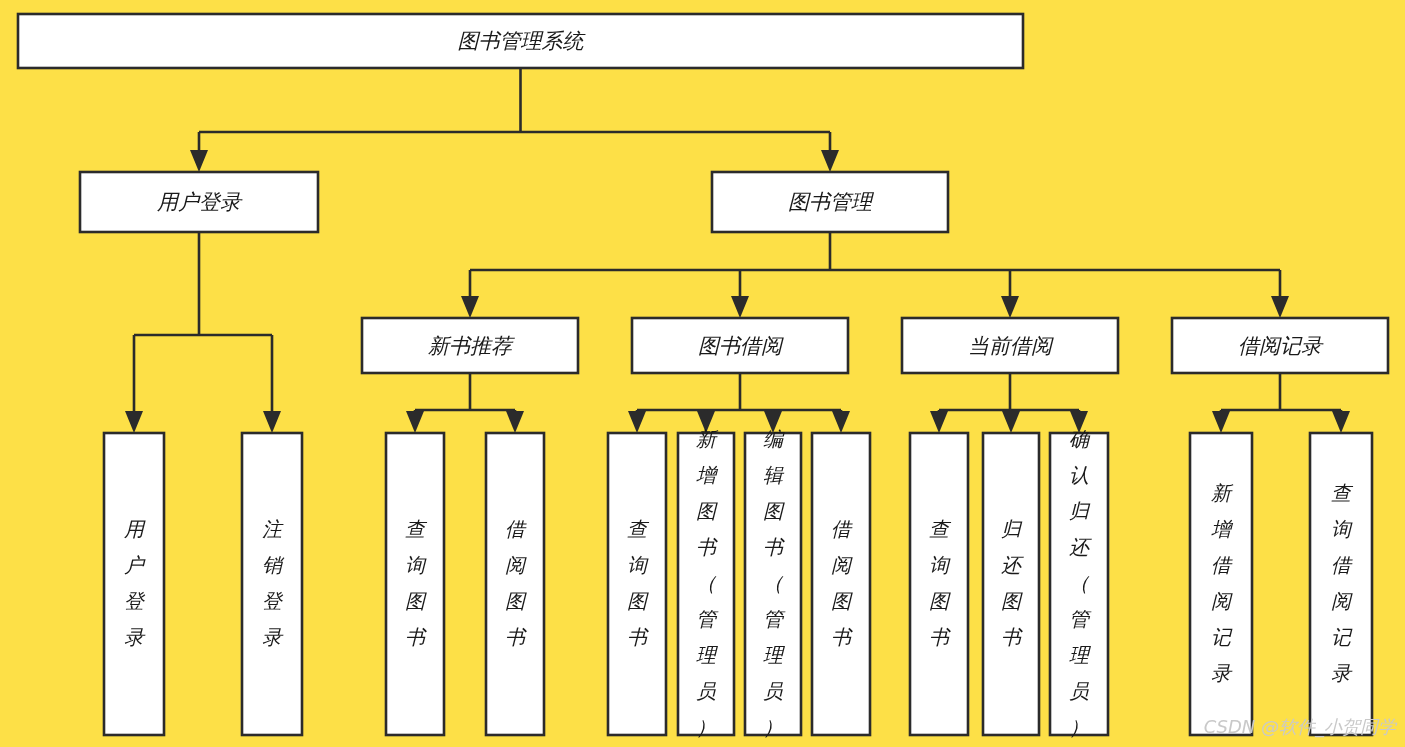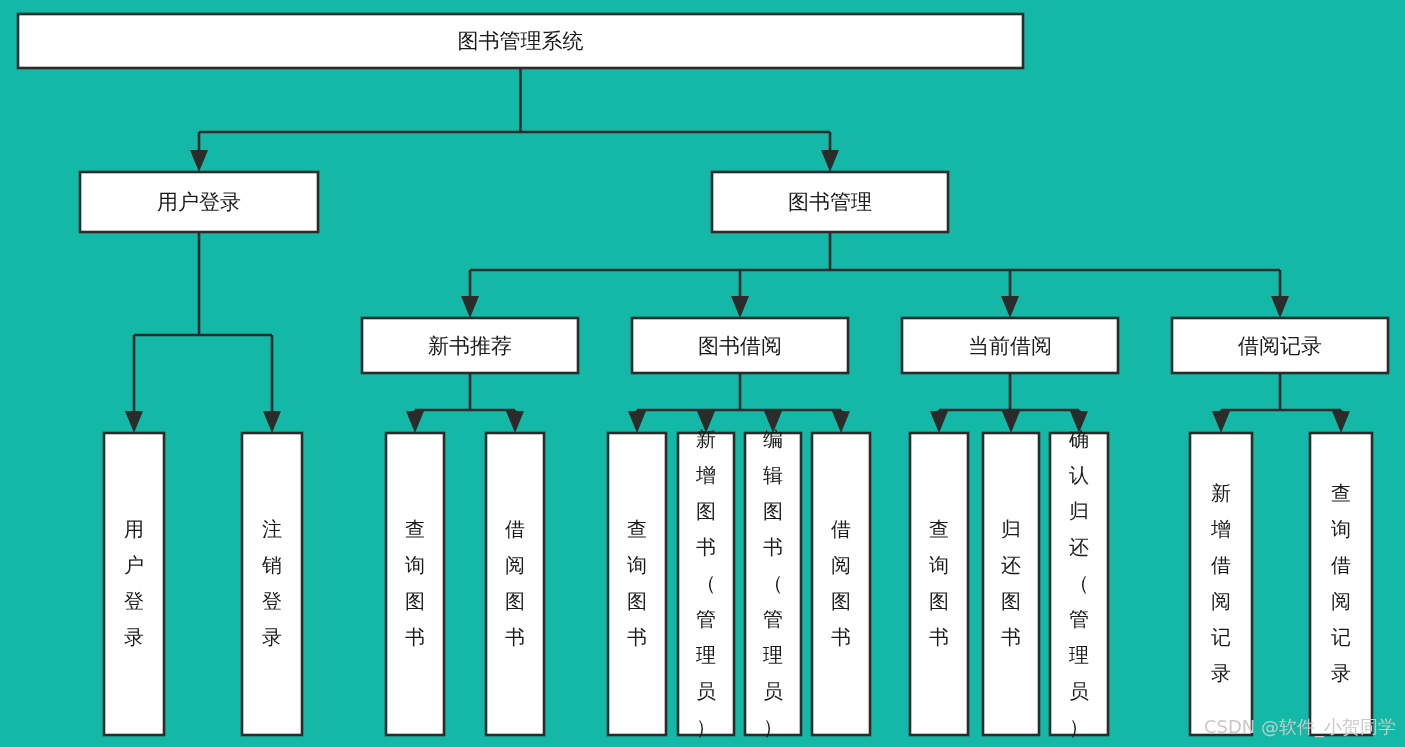--- a/index.html
+++ b/index.html
@@ -8,22 +8,23 @@
     padding: 0;
     background: #ffffff;
   }
   body {
     font-family: "DejaVu Sans", "Liberation Sans", sans-serif;
   }
   #diagram-root {
     position: relative;
     width: 1405px;
     height: 747px;
-    background: #14b8a6;
+    background: #fde047;
     overflow: hidden;
+    font-style: italic;
   }
   svg.flow-canvas {
     position: absolute;
     left: 0;
     top: 0;
     width: 1405px;
     height: 747px;
     display: block;
   }
   .node-box {

